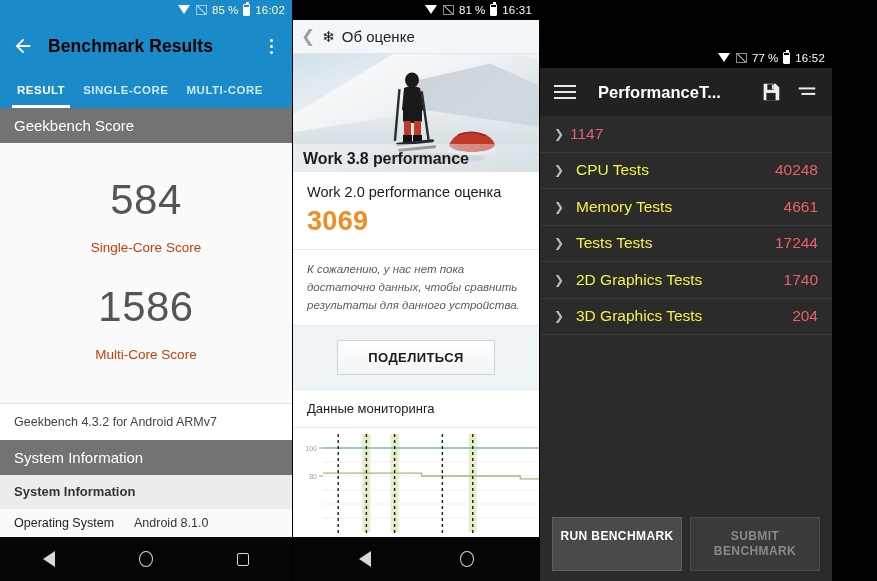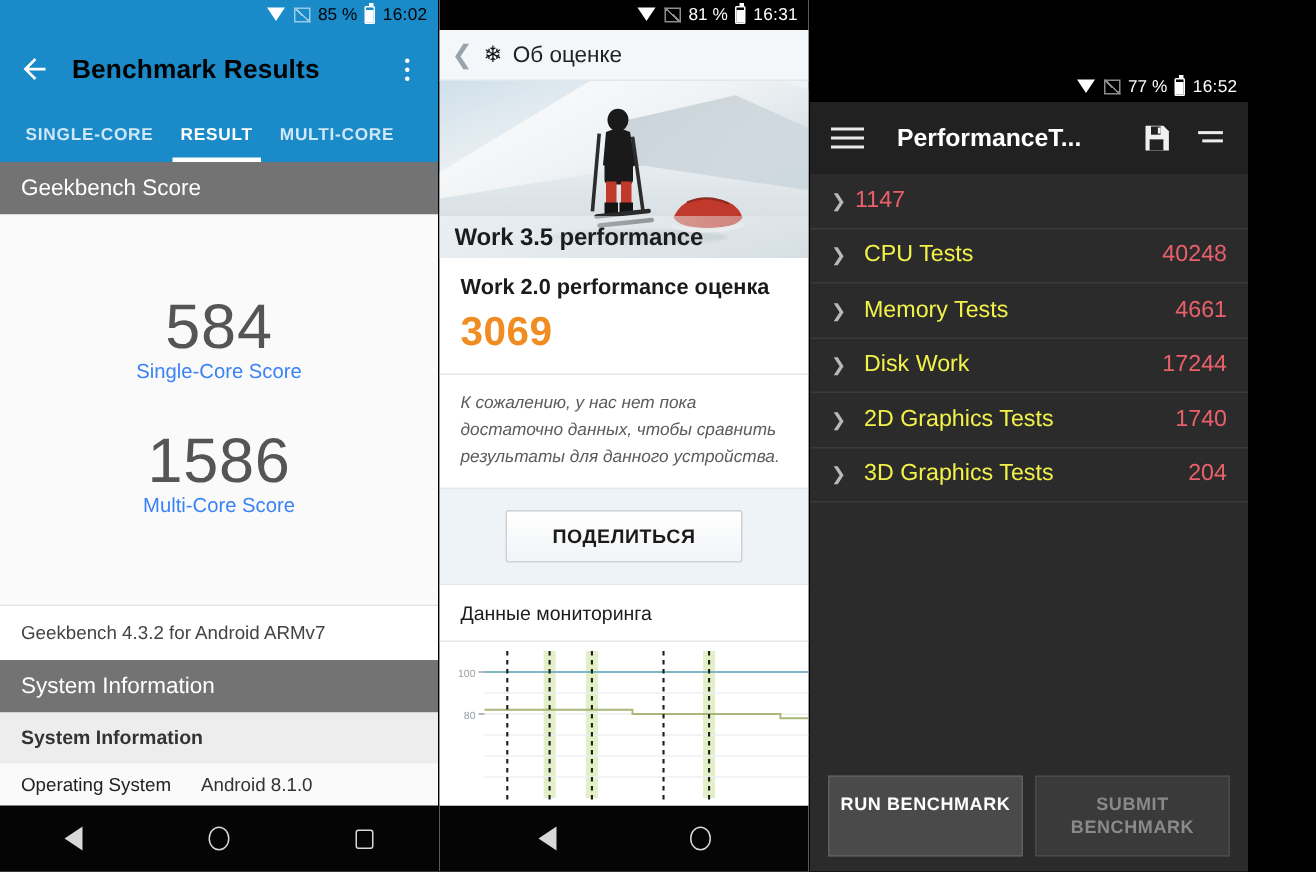--- a/index.html
+++ b/index.html
@@ -15,21 +15,21 @@
   .phone { height: 581px; display: flex; flex-direction: column; position: relative; overflow: hidden; }
   .p1 { width: 292px; background: #fff; }
   .p2 { width: 248px; background: #eef2f7; border-left: 1px solid #000; border-right: 1px solid #000;}
   .p3 { width: 292px; background: #2b2b2b; margin-top: 48px; }
 
   
   .statusbar {
     height: 20px; display: flex; align-items: center; justify-content: flex-end;
     padding: 0 7px; gap: 5px; flex: none;
   }
-  .sb-blue { background: #1a8ac9; color: #000000; }
+  .sb-blue { background: #1a8ac9; color: #fef9c3; }
   .sb-dark { background: #000; color: #fff; }
   .sb-text { font-size: 11.5px; letter-spacing: .2px; font-weight: 500;}
   .sb-pct { font-size: 11.5px; font-weight: 500; }
   .ico-wifi { width: 13px; height: 10px; position: relative; }
   .ico-wifi::after {
     content: ""; position: absolute; left: 0; top: 0;
     border-left: 6.5px solid transparent; border-right: 6.5px solid transparent;
     border-top: 9px solid #fff;
   }
   .ico-signal { width: 11px; height: 10px; position: relative; opacity: .55;}
@@ -71,21 +71,21 @@
   }
 
   .gb-section {
     background: #737373; color: #fff; font-size: 15px; padding: 9px 14px; flex:none;
   }
   .gb-section.sub { background: #ededed; color: #333; font-size: 13px; font-weight: 700; padding: 9px 14px;}
   .gb-body { background: #fafafa; flex: 1; display: flex; flex-direction: column; overflow: hidden;}
   .gb-scores { flex: 1; display: flex; flex-direction: column; justify-content: center; gap: 30px; padding-bottom: 6px;}
   .gb-scoreblock { text-align: center; }
   .gb-num { font-size: 42px; color: #555; font-weight: 400; line-height: 1.05; letter-spacing: .5px;}
-  .gb-lbl { font-size: 13.5px; color: #3b82f6; margin-top: 0; }
+  .gb-lbl { font-size: 13.5px; color: #c2410c; margin-top: 18px; }
   .gb-version {
     font-size: 12.5px; color: #444; padding: 11px 14px;
     background: #fff; border-top: 1px solid #e4e4e4; flex:none;
   }
   .gb-row {
     display: flex; font-size: 12.5px; color: #222; padding: 7px 14px; background: #fafafa;
     border-top: 1px solid #ececec; flex:none;
   }
   .gb-row .k { width: 120px; font-weight: 500;}
   .gb-row .v { color: #333; }
@@ -128,21 +128,21 @@
   .pm-hero .capbar {
     position: absolute; left: 0; right: 0; bottom: 0; height: 28px;
     background: linear-gradient(to right, rgba(235,240,243,.88), rgba(235,240,243,.30));
   }
   .pm-hero .captext {
     position: absolute; left: 10px; bottom: 4px; font-size: 16px; font-weight: 700; color: #1c1c1c;
     letter-spacing: -.1px;
   }
 
   .pm-card { background: #fff; border-bottom: 1px solid #e3e8ed; padding: 12px 14px; flex:none;}
-  .pm-scoretitle { font-size: 14.5px; font-weight: 700; color: #1b1b1b; }
+  .pm-scoretitle { font-size: 14.5px; font-weight: 400; color: #1b1b1b; }
   .pm-score { font-size: 27px; font-weight: 700; color: #f08c22; margin-top: 6px; letter-spacing: .3px;}
   .pm-note {
     background: #fff; border-bottom: 1px solid #e3e8ed; padding: 11px 14px; flex:none;
     font-size: 11.5px; font-style: italic; color: #5b5b5b; line-height: 1.55;
   }
   .pm-sharewrap { padding: 14px 0; display: flex; justify-content: center; background: #eef3f8; flex:none;}
   .pm-share {
     background: linear-gradient(to bottom,#ffffff,#f2f4f6); border: 1px solid #ccd2d8; border-radius: 2px;
     padding: 9px 30px; font-size: 13px; font-weight: 700; color: #1b1b1b; letter-spacing: .4px; cursor: pointer;
   }
@@ -207,22 +207,22 @@
       </span>
       <span class="gb-title">Benchmark Results</span>
       <span class="gb-kebab">
           <i></i>
           <i></i>
           <i></i>
         </span>
     </div>
 
     <div class="gb-tabs">
+      <div class="gb-tab active">RESULT</div>
       <div class="gb-tab">SINGLE-CORE</div>
-      <div class="gb-tab active">RESULT</div>
       <div class="gb-tab">MULTI-CORE</div>
     </div>
 
     <div class="gb-section">Geekbench Score</div>
 
     <div class="gb-body">
       <div class="gb-scores">
         <div class="gb-scoreblock">
           <div class="gb-num">584</div>
           <div class="gb-lbl">Single-Core Score</div>
@@ -288,21 +288,21 @@
         <rect x="16" y="76" width="38" height="3" rx="1.5" fill="#2a2a2a" transform="rotate(-6 35 77)"></rect>
         <rect x="14" y="18" width="2.4" height="52" fill="#2c2c2c" transform="rotate(5 15 44)"></rect>
         <rect x="42" y="20" width="2.4" height="50" fill="#2c2c2c" transform="rotate(-8 43 45)"></rect>
       </svg>
       <svg class="sled" viewBox="0 0 52 28">
         <path d="M3 18 q6 -14 24 -13 q18 1 22 13 q-4 7 -23 7 q-19 0 -23 -7 z" fill="#c0392b"></path>
         <path d="M2 22 q24 7 48 -1 l0 3 q-24 8 -48 1 z" fill="#e8e8e8"></path>
         <path d="M12 8 q14 -6 28 1" stroke="#8e2b22" stroke-width="1.6" fill="none"></path>
       </svg>
       <div class="capbar"></div>
-      <div class="captext">Work 3.5 performance</div>
+      <div class="captext">Work 3.8 performance</div>
     </div>
 
     <div class="pm-card">
       <div class="pm-scoretitle">Work 2.0 performance оценка</div>
       <div class="pm-score">3069</div>
     </div>
 
     <div class="pm-note">К сожалению, у нас нет пока достаточно данных, чтобы сравнить результаты для данного устройства.</div>
 
     <div class="pm-sharewrap">
@@ -393,21 +393,21 @@
         <span class="pt-name">CPU Tests</span>
         <span class="pt-val">40248</span>
       </div>
       <div class="pt-row">
         <span class="pt-chev">❯</span>
         <span class="pt-name">Memory Tests</span>
         <span class="pt-val">4661</span>
       </div>
       <div class="pt-row">
         <span class="pt-chev">❯</span>
-        <span class="pt-name">Disk Work</span>
+        <span class="pt-name">Tests Tests</span>
         <span class="pt-val">17244</span>
       </div>
       <div class="pt-row">
         <span class="pt-chev">❯</span>
         <span class="pt-name">2D Graphics Tests</span>
         <span class="pt-val">1740</span>
       </div>
       <div class="pt-row">
         <span class="pt-chev">❯</span>
         <span class="pt-name">3D Graphics Tests</span>

